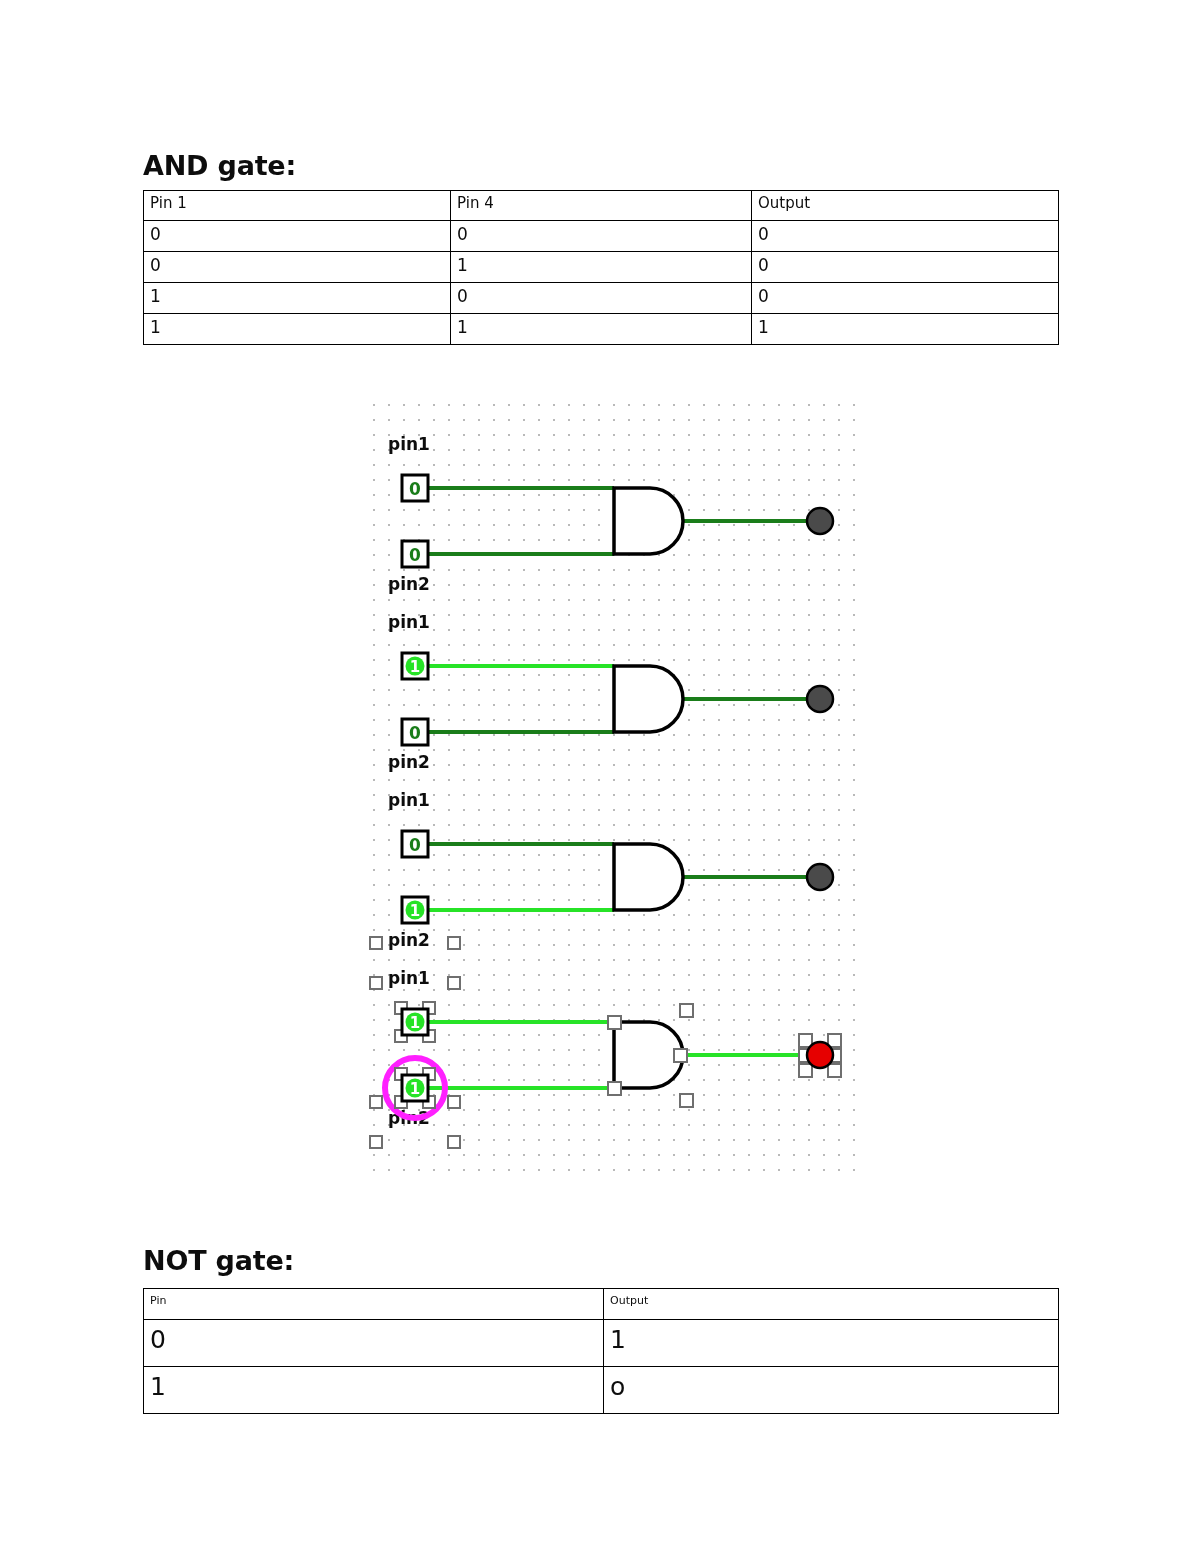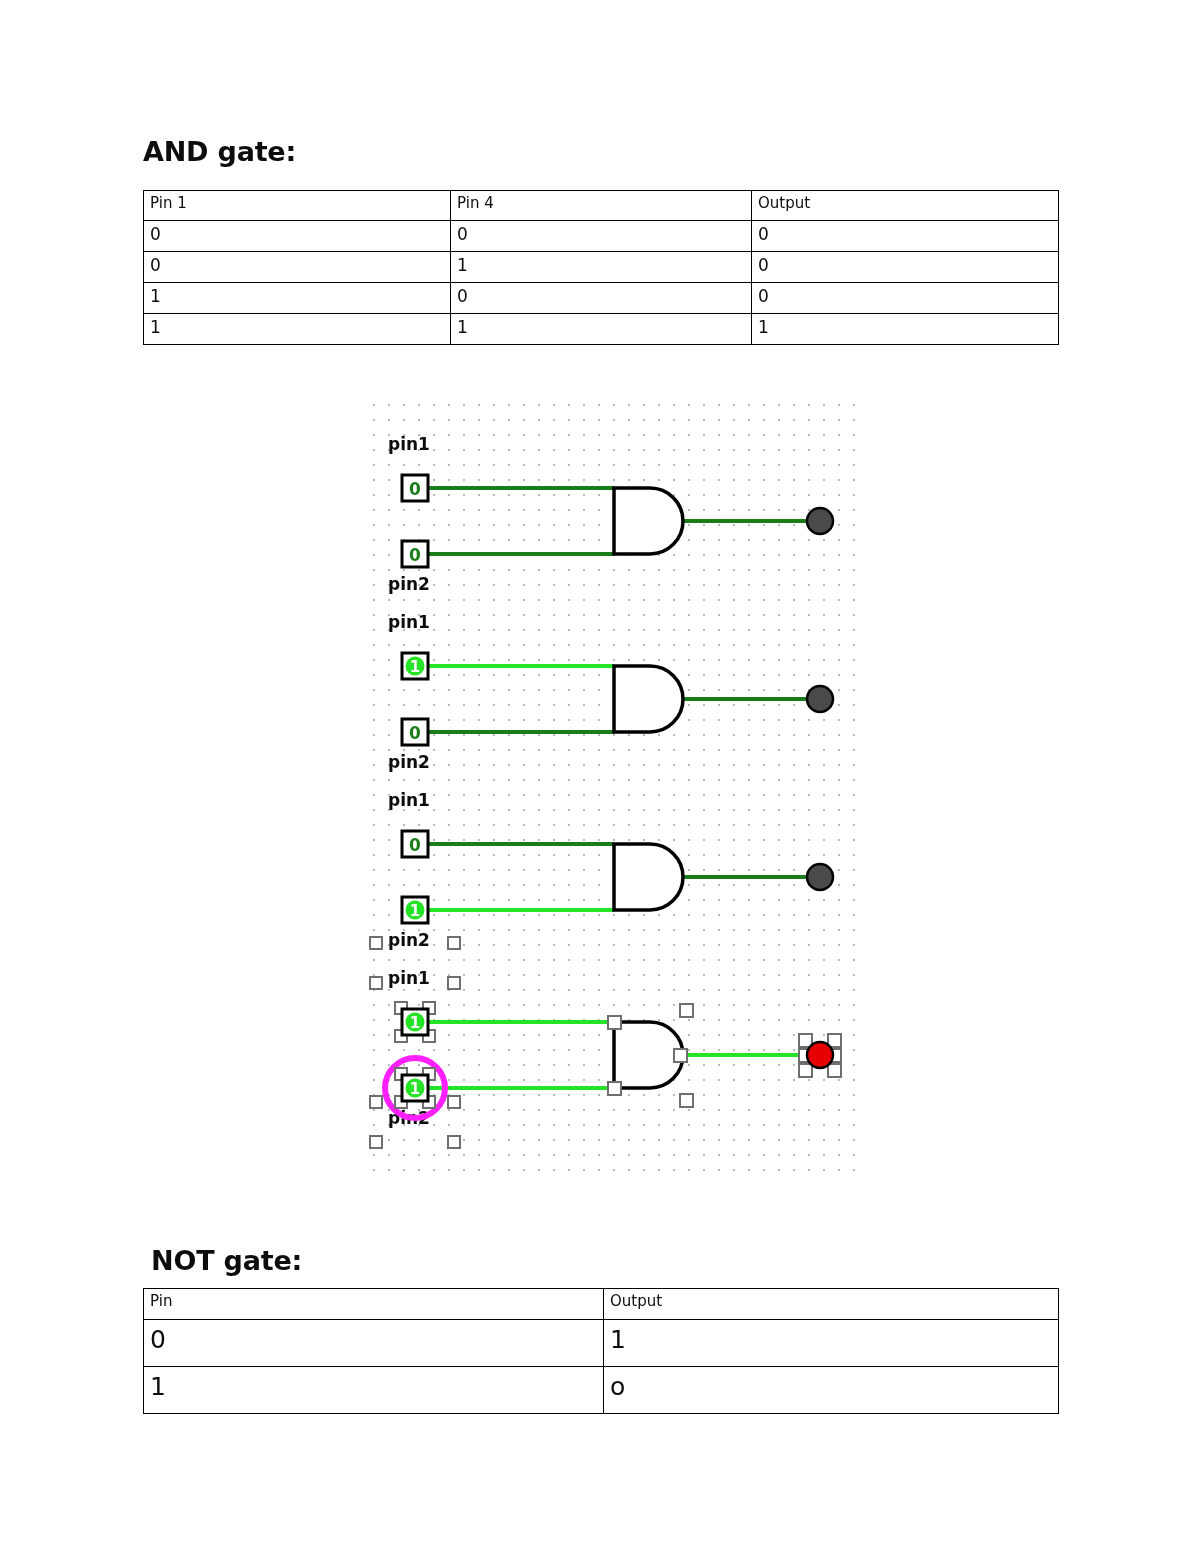--- a/index.html
+++ b/index.html
@@ -19,22 +19,22 @@
   
   .section-title {
     position: absolute;
     font-family: "DejaVu Sans", sans-serif;
     font-weight: bold;
     font-size: 27px;
     letter-spacing: -0.2px;
     color: #0d0d0d;
     white-space: nowrap;
   }
-  #and-title { left: 143px; top: 136px; }
-  #not-title { left: 151px; top: 1245px; }
+  #and-title { left: 143px; top: 150px; }
+  #not-title { left: 143px; top: 1245px; }
 
   
   .truth-table {
     position: absolute;
     border-collapse: collapse;
     table-layout: fixed;
     padding-left: 35px;
   }
   .truth-table td {
     border: 1px solid #000000;
@@ -55,21 +55,21 @@
   }
 
   #and-table { left: 143px; top: 190px; width: 915px; }
   #and-table col.c1 { width: 307px; }
   #and-table col.c2 { width: 301px; }
   #and-table col.c3 { width: 307px; }
 
   #not-table { left: 143px; top: 1288px; width: 915px; }
   #not-table col.n1 { width: 460px; }
   #not-table col.n2 { width: 455px; }
-  #not-table .hdr td { font-size: 15px; height: 26px; }
+  #not-table .hdr td { font-size: 11px; height: 26px; }
   #not-table .bodyrow td { font-size: 25px; height: 44px; line-height: 40px; padding-top: 0; }
 
   
   #logic-canvas {
     position: absolute;
     left: 369px;
     top: 400px;
     width: 490px;
     height: 772px;
     background-color: #ffffff;

